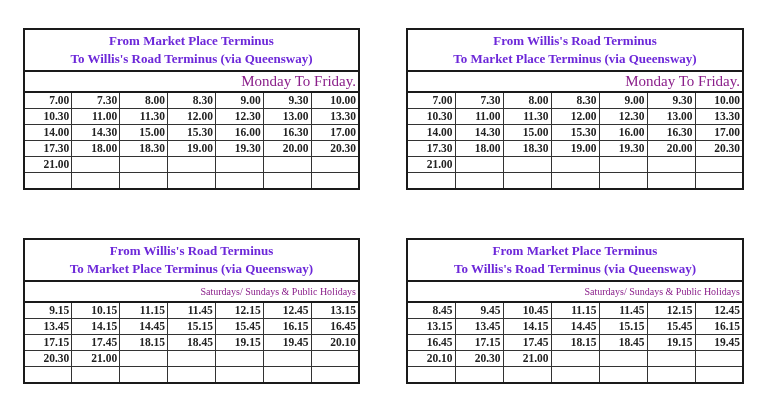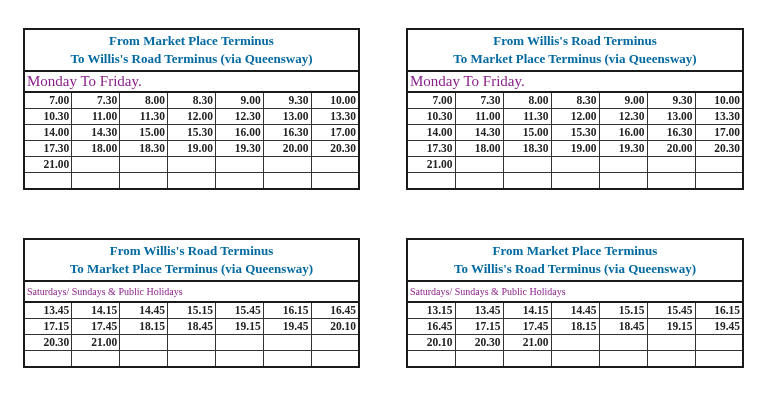--- a/index.html
+++ b/index.html
@@ -3,23 +3,23 @@
 <meta charset="utf-8">
 <style>
   html, body { margin: 0; padding: 0; background: #ffffff; }
   body { width: 768px; height: 408px; position: relative; overflow: hidden;
          font-family: "DejaVu Serif", "Liberation Serif", serif; }
   .timetable { position: absolute; border-collapse: collapse; border: 2px solid #1a1a1a;
                table-layout: fixed; background: #fff; }
   .timetable td { border: 1px solid #333; padding: 0 2px; height: 15px; font-size: 11.5px;
                   font-weight: bold; text-align: right; color: #222; line-height: 15px;
                   font-family: "Liberation Serif", "DejaVu Serif", serif; }
-  .timetable td.route { text-align: center; color: #0369a1; font-size: 13px; line-height: 18px;
+  .timetable td.route { text-align: center; color: #6d28d9; font-size: 13px; line-height: 18px;
                         height: 38px; border-bottom: 2px solid #1a1a1a; padding: 1px 0; }
-  .timetable td.days { text-align: left; color: #8a1e8a; font-size: 15px; height: 19px;
+  .timetable td.days { text-align: right; color: #8a1e8a; font-size: 15px; height: 19px;
                        line-height: 19px; font-weight: normal; border-bottom: 2px solid #1a1a1a; }
   .timetable td.days.weekend { font-size: 10px; }
   #t1 { left: 23px; top: 28px; width: 337px; }
   #t2 { left: 406px; top: 28px; width: 338px; }
   #t3 { left: 23px; top: 238px; width: 337px; }
   #t4 { left: 406px; top: 238px; width: 338px; }
   .route span { display: block; }
 </style>
 </head>
 <body>
@@ -190,20 +190,29 @@
       <tr>
         <td class="route" colspan="7">
           <span>From Willis's Road Terminus</span>
           <span>To Market Place Terminus (via Queensway)</span>
         </td>
       </tr>
       <tr>
         <td class="days weekend" colspan="7">Saturdays/ Sundays &amp; Public Holidays</td>
       </tr>
       <tr>
+        <td>9.15</td>
+        <td>10.15</td>
+        <td>11.15</td>
+        <td>11.45</td>
+        <td>12.15</td>
+        <td>12.45</td>
+        <td>13.15</td>
+      </tr>
+      <tr>
         <td>13.45</td>
         <td>14.15</td>
         <td>14.45</td>
         <td>15.15</td>
         <td>15.45</td>
         <td>16.15</td>
         <td>16.45</td>
       </tr>
       <tr>
         <td>17.15</td>
@@ -248,20 +257,29 @@
       <tr>
         <td class="route" colspan="7">
           <span>From Market Place Terminus</span>
           <span>To Willis's Road  Terminus (via Queensway)</span>
         </td>
       </tr>
       <tr>
         <td class="days weekend" colspan="7">Saturdays/ Sundays &amp; Public Holidays</td>
       </tr>
       <tr>
+        <td>8.45</td>
+        <td>9.45</td>
+        <td>10.45</td>
+        <td>11.15</td>
+        <td>11.45</td>
+        <td>12.15</td>
+        <td>12.45</td>
+      </tr>
+      <tr>
         <td>13.15</td>
         <td>13.45</td>
         <td>14.15</td>
         <td>14.45</td>
         <td>15.15</td>
         <td>15.45</td>
         <td>16.15</td>
       </tr>
       <tr>
         <td>16.45</td>

